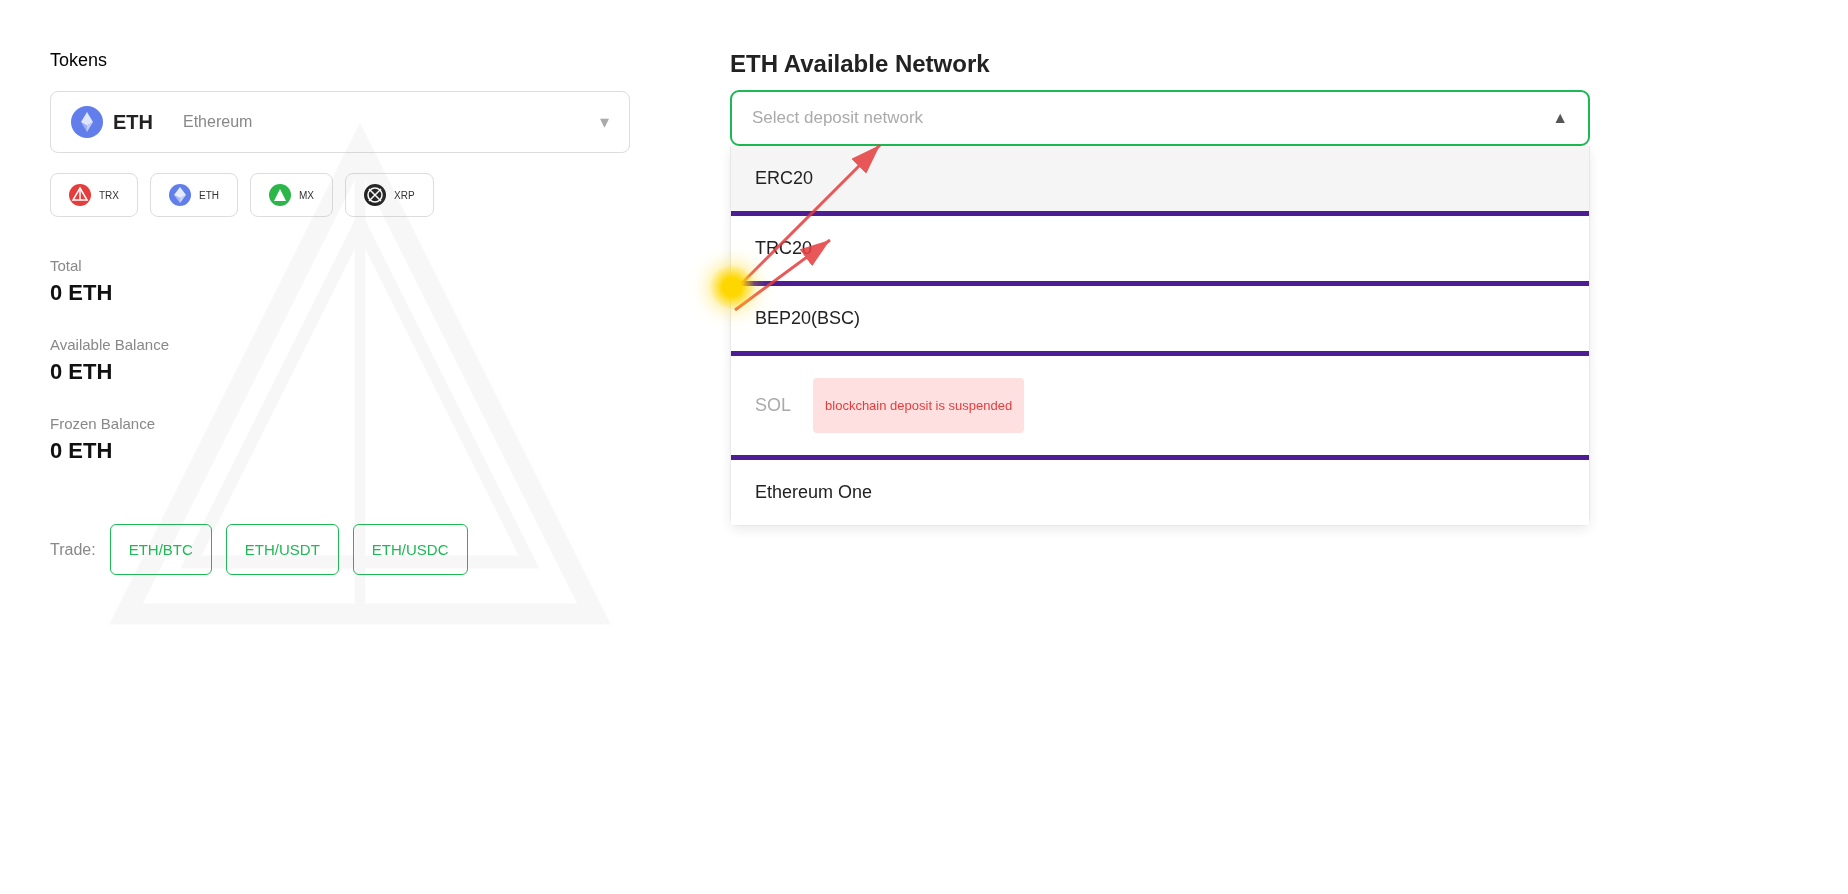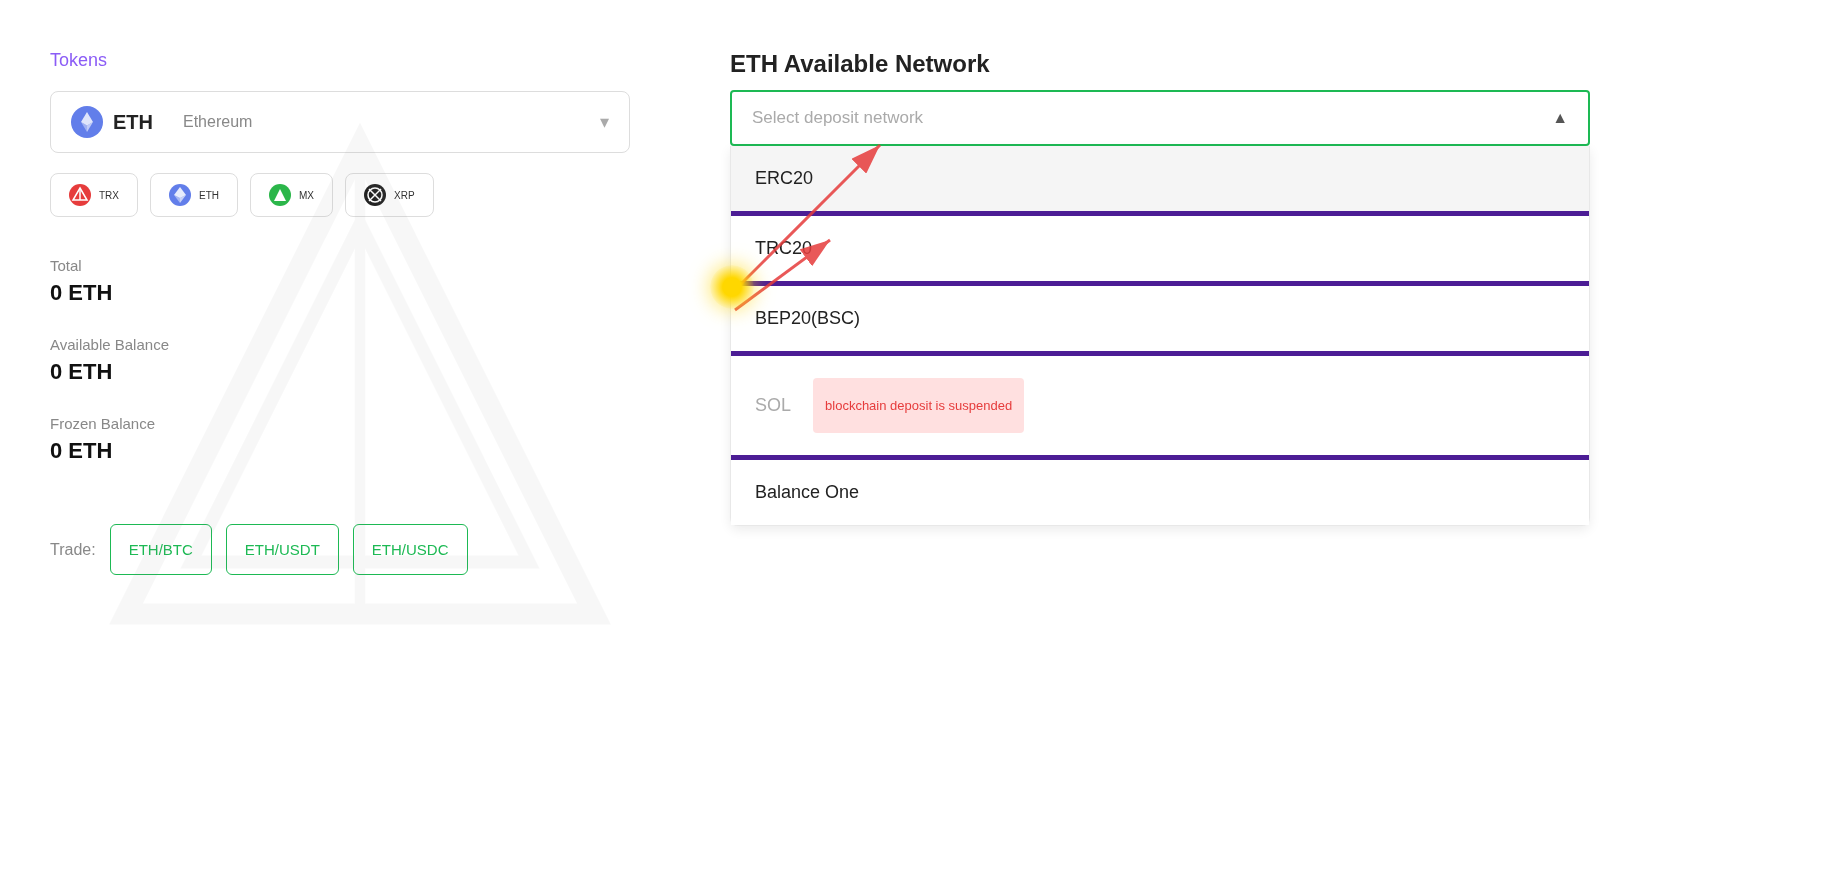--- a/index.html
+++ b/index.html
@@ -23,21 +23,21 @@
     
     .left-panel {
       width: 680px;
       flex-shrink: 0;
       position: relative;
       padding-top: 10px;
     }
 
     .tokens-label {
       font-size: 18px;
-      color: #8b5cf6;
+      color: #000000;
       margin-bottom: 20px;
     }
 
     .token-selector {
       border: 1px solid #ddd;
       border-radius: 8px;
       padding: 14px 20px;
       display: flex;
       align-items: center;
       justify-content: space-between;
@@ -177,21 +177,21 @@
       margin-bottom: 12px;
     }
 
     .network-dropdown-container {
       position: relative;
       width: 860px;
     }
 
     .network-select-box {
       border: 2px solid #1db954;
-      border-radius: 4px;
+      border-radius: 9px;
       padding: 16px 20px;
       display: flex;
       align-items: center;
       justify-content: space-between;
       cursor: pointer;
       background: #fff;
       width: 100%;
     }
 
     .network-select-placeholder {
@@ -402,21 +402,21 @@
         <div class="network-option">
           <span class="network-option-text">BEP20(BSC)</span>
         </div>
 
         <div class="network-option" style="cursor:default;">
           <span class="network-option-text sol-text">SOL</span>
           <span class="suspended-badge">blockchain deposit is suspended</span>
         </div>
 
         <div class="network-option">
-          <span class="network-option-text">Balance One</span>
+          <span class="network-option-text">Ethereum One</span>
         </div>
 
       </div>
     </div>
 
   </div>
 
 </div>
 
 <svg class="annotations" xmlns="http://www.w3.org/2000/svg" style="position:absolute;top:0;left:0;width:1848px;height:894px;pointer-events:none;z-index:10;">

